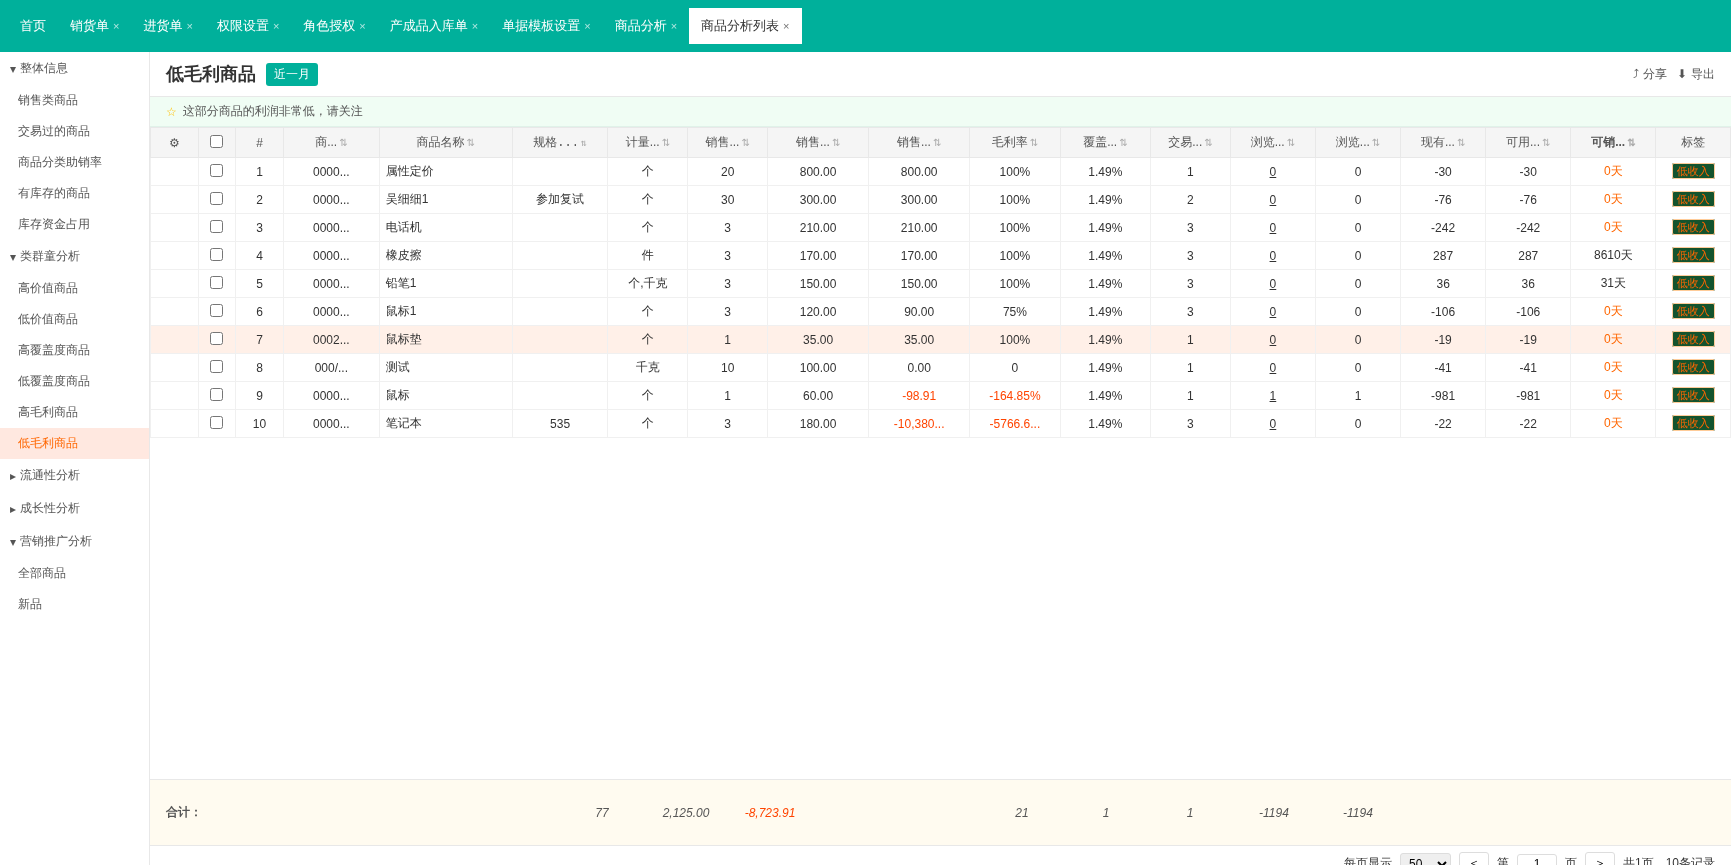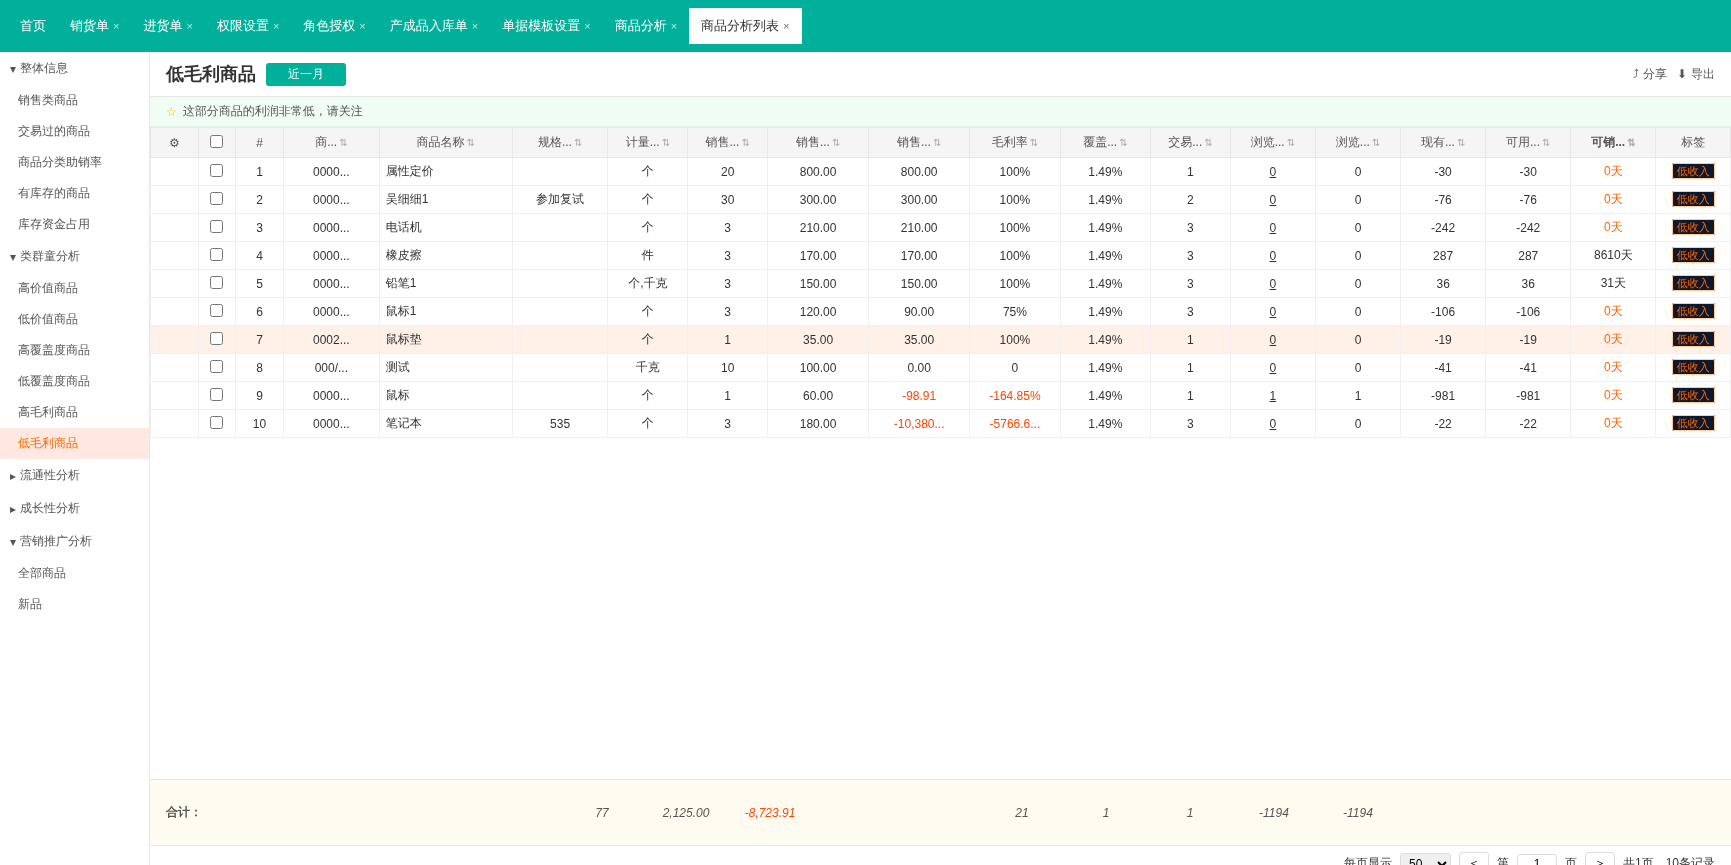--- a/index.html
+++ b/index.html
@@ -77,21 +77,21 @@
     .page-title {
       font-size: 18px;
       font-weight: bold;
       color: #333;
     }
     .date-btn {
       background: #00b09b;
       color: #fff;
       border: none;
       border-radius: 3px;
-      padding: 3px 22px;
+      padding: 3px 8px;
       font-size: 12px;
       cursor: pointer;
     }
     .search-box {
       display: flex;
       align-items: center;
       border: 1px solid #ddd;
       border-radius: 3px;
       padding: 3px 8px;
       flex: 1;
@@ -164,21 +164,21 @@
     .sort-icon { color: #aaa; font-size: 10px; }
     tbody tr td {
       border: 1px solid #f0f0f0;
       padding: 5px 6px;
       text-align: center;
       white-space: nowrap;
     }
     tbody tr.highlighted td { background: #fff0e8; }
 
     .tag-low-income {
-      background: #0f172a;
+      background: #14532d;
       color: #ff6600;
       border: 1px solid #ffcc99;
       border-radius: 2px;
       padding: 1px 4px;
       font-size: 11px;
     }
     .underline-link { text-decoration: underline; cursor: pointer; color: #333; }
 
     
     .footer-bar {
@@ -232,21 +232,21 @@
     }
     .sidebar-wrapper {
       position: relative;
     }
 
     .col-settings { width: 36px; }
     .col-check { width: 28px; }
     .col-num { width: 36px; }
     .col-code { width: 72px; }
     .col-name { width: 100px; text-align: left; }
-    .col-spec { width: 72px; }
+    .col-spec { width: 72px; font-family: Liberation Mono, monospace; }
     .col-unit { width: 60px; }
     .col-sales-qty { width: 60px; }
     .col-sales-amt { width: 76px; }
     .col-sales-profit { width: 76px; }
     .col-gross-rate { width: 68px; }
     .col-cover { width: 68px; }
     .col-trade { width: 60px; }
     .col-browse1 { width: 64px; }
     .col-browse2 { width: 64px; }
     .col-current { width: 64px; }

